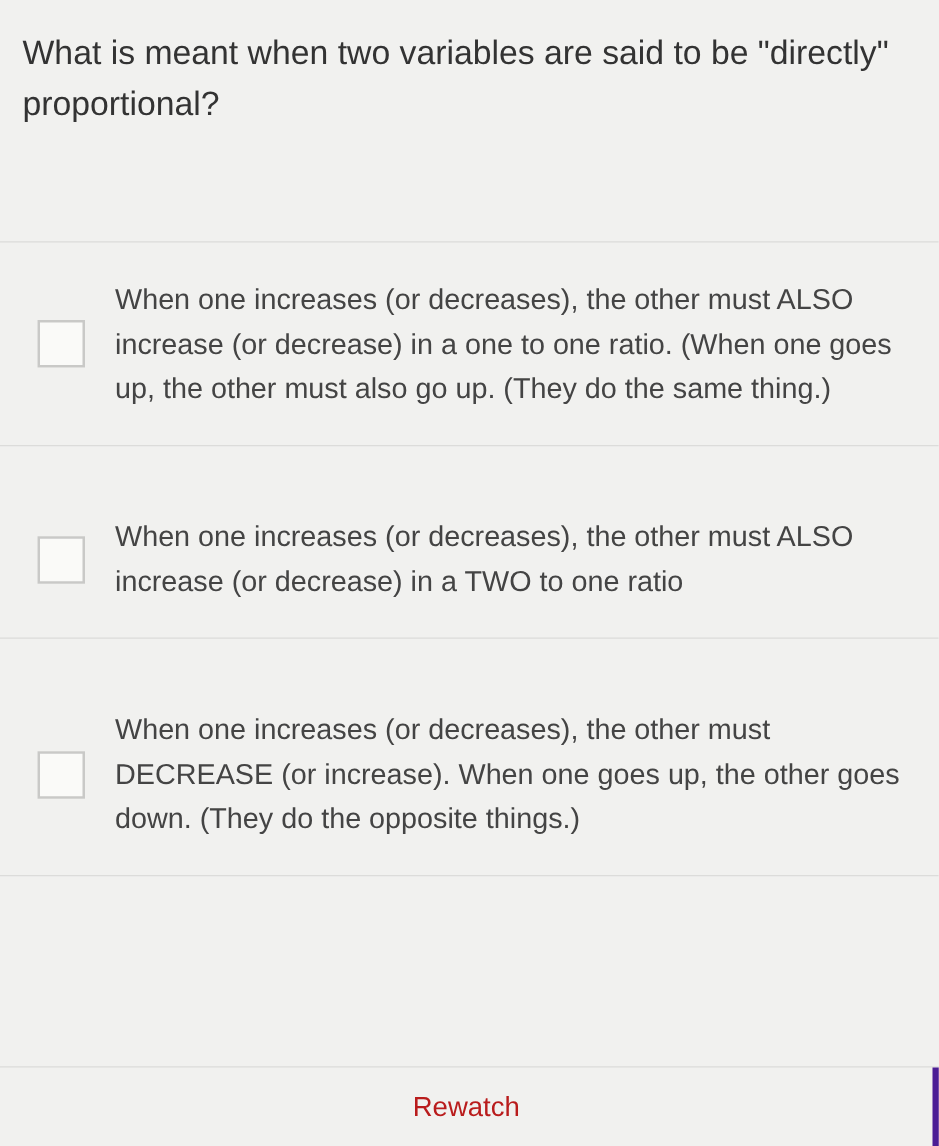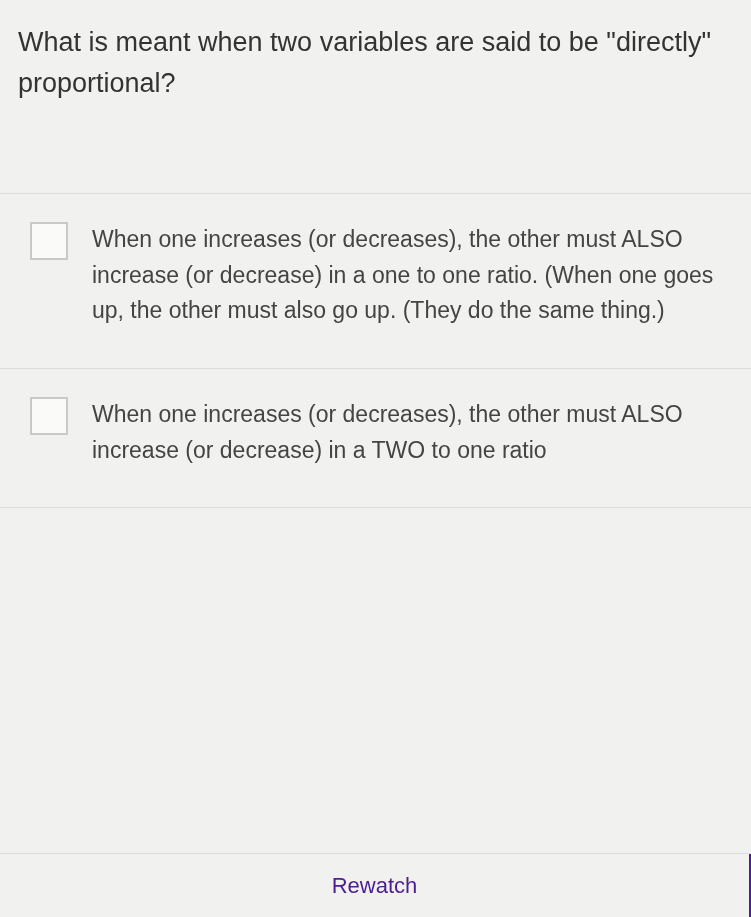--- a/index.html
+++ b/index.html
@@ -22,24 +22,25 @@
       font-size: 27px;
       line-height: 1.5;
       color: #333;
       font-weight: 400;
     }
     .options {
       margin-top: 50px;
     }
     .option-row {
       display: flex;
-      align-items: flex-start;
-      padding: 28px 10px 39px 30px;
+      align-items: center;
+      padding: 28px 10px 27px 30px;
       border-bottom: 1px solid #dcdcda;
       gap: 24px;
+      margin-top: 27px;
     }
     .option-row:first-child {
       border-top: 1px solid #dcdcda;
     }
     .checkbox {
       flex: 0 0 auto;
       width: 38px;
       height: 38px;
       border: 2px solid #c9c9c7;
       background: #fafaf8;
@@ -62,22 +63,22 @@
     }
     .footer-btn {
       flex: 1;
       display: flex;
       align-items: center;
       justify-content: center;
       font-size: 22px;
       font-weight: 500;
     }
     .footer-rewatch {
-      color: #4c1d95;
-      border-right: 2px solid #4c1d95;
+      color: #b91c1c;
+      border-right: 5px solid #4c1d95;
     }
     .footer-next {
       color: #bdbdbb;
     }
   </style>
 </head>
 <body>
 
 <div class="question-area">
   <div class="question-text">What is meant when two variables are said to be "directly" proportional?</div>
@@ -88,18 +89,22 @@
   <div class="option-row">
     <div class="checkbox"></div>
     <div class="option-text">When one increases (or decreases), the other must ALSO increase (or decrease) in a one to one ratio. (When one goes up, the other must also go up. (They do the same thing.)</div>
   </div>
 
   <div class="option-row">
     <div class="checkbox"></div>
     <div class="option-text">When one increases (or decreases), the other must ALSO increase (or decrease) in a TWO to one ratio</div>
   </div>
 
+  <div class="option-row">
+    <div class="checkbox"></div>
+    <div class="option-text">When one increases (or decreases), the other must DECREASE (or increase). When one goes up, the other goes down. (They do the opposite things.)</div>
+  </div>
 
 </div>
 
 <div class="footer-bar">
   <div class="footer-btn footer-rewatch">Rewatch</div>
 </div>
 
 </body></html>

